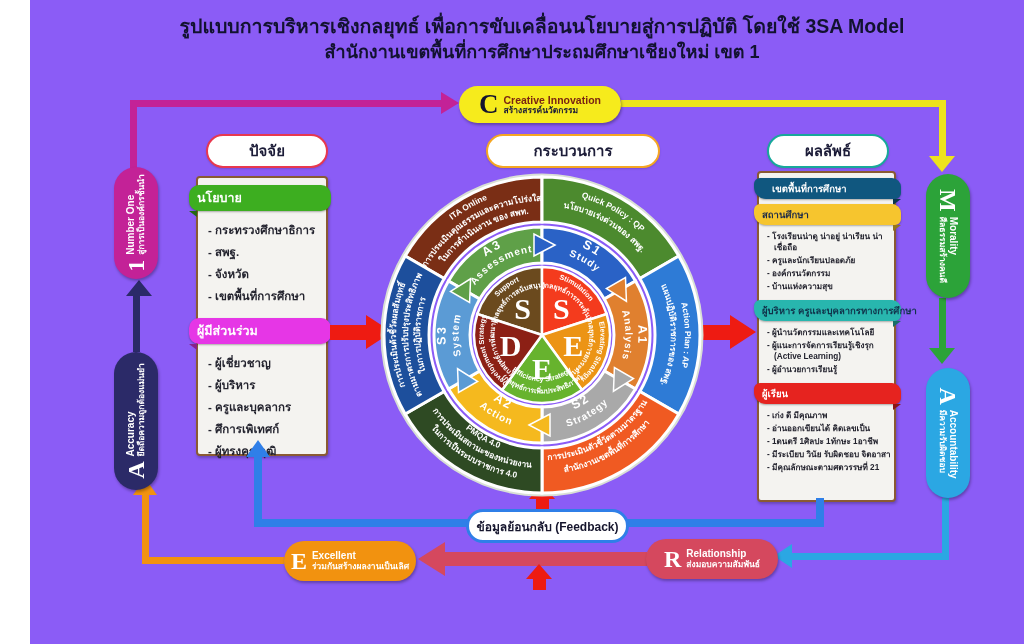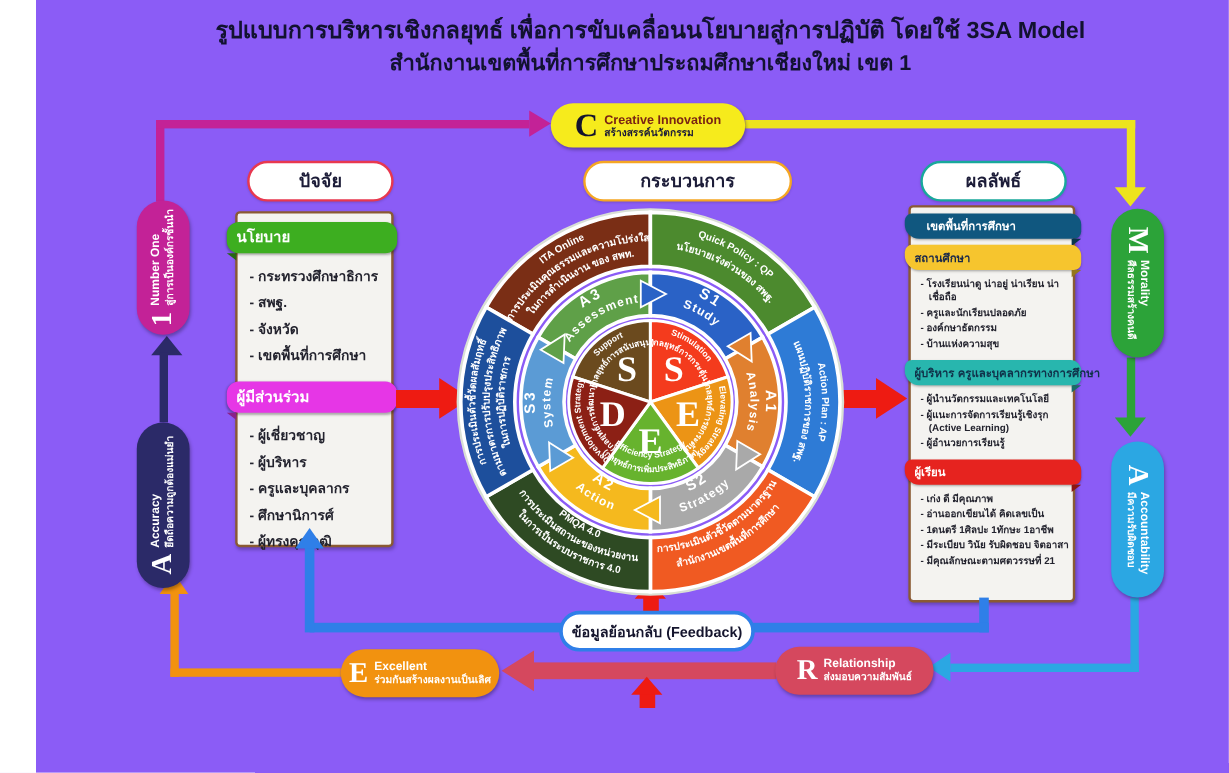--- a/index.html
+++ b/index.html
@@ -122,32 +122,32 @@
         <li>- กระทรวงศึกษาธิการ</li>
         <li>- สพฐ.</li>
         <li>- จังหวัด</li>
         <li>- เขตพื้นที่การศึกษา</li>
       </ul>
       <div class="ribbon" style="background: rgb(230, 54, 230); color: rgb(255, 255, 255);">ผู้มีส่วนร่วม<div class="fold left" style="border-top-color: rgb(138, 32, 138);"></div></div>
       <ul class="itemlist">
         <li>- ผู้เชี่ยวชาญ</li>
         <li>- ผู้บริหาร</li>
         <li>- ครูและบุคลากร</li>
-        <li>- ศึกษานิการศ์</li>
+        <li>- ศึการเพิเทศก์</li>
         <li>- ผู้ทรงคุณวุฒิ</li>
       </ul>
     </div>
 
   <div id="results-box" class="abs sidebox">
       <div class="ribbon" style="background: rgb(16, 87, 127); color: rgb(255, 255, 255); padding-left: 18px;">เขตพื้นที่การศึกษา<div class="fold right" style="border-top-color: rgb(10, 52, 76);"></div></div>
       <div class="ribbon" style="background: rgb(246, 197, 46); color: rgb(27, 42, 74);">สถานศึกษา<div class="fold right" style="border-top-color: rgb(148, 118, 28);"></div></div>
       <ul class="itemlist">
         <li>- โรงเรียนน่าดู น่าอยู่ น่าเรียน น่าเชื่อถือ</li>
         <li>- ครูและนักเรียนปลอดภัย</li>
-        <li>- องค์กษาธัตกรรม</li>
+        <li>- องค์กรนวัตกรรม</li>
         <li>- บ้านแห่งความสุข</li>
       </ul>
       <div class="ribbon" style="background: rgb(40, 182, 174); color: rgb(16, 50, 74);">ผู้บริหาร ครูและบุคลากรทางการศึกษา<div class="fold right" style="border-top-color: rgb(24, 109, 104);"></div></div>
       <ul class="itemlist">
         <li>- ผู้นำนวัตกรรมและเทคโนโลยี</li>
         <li>- ผู้แนะการจัดการเรียนรู้เชิงรุก (Active Learning)</li>
         <li>- ผู้อำนวยการเรียนรู้</li>
       </ul>
       <div class="ribbon" style="background: rgb(230, 35, 31); color: rgb(255, 255, 255);">ผู้เรียน<div class="fold right" style="border-top-color: rgb(138, 21, 19);"></div></div>
       <ul class="itemlist">

